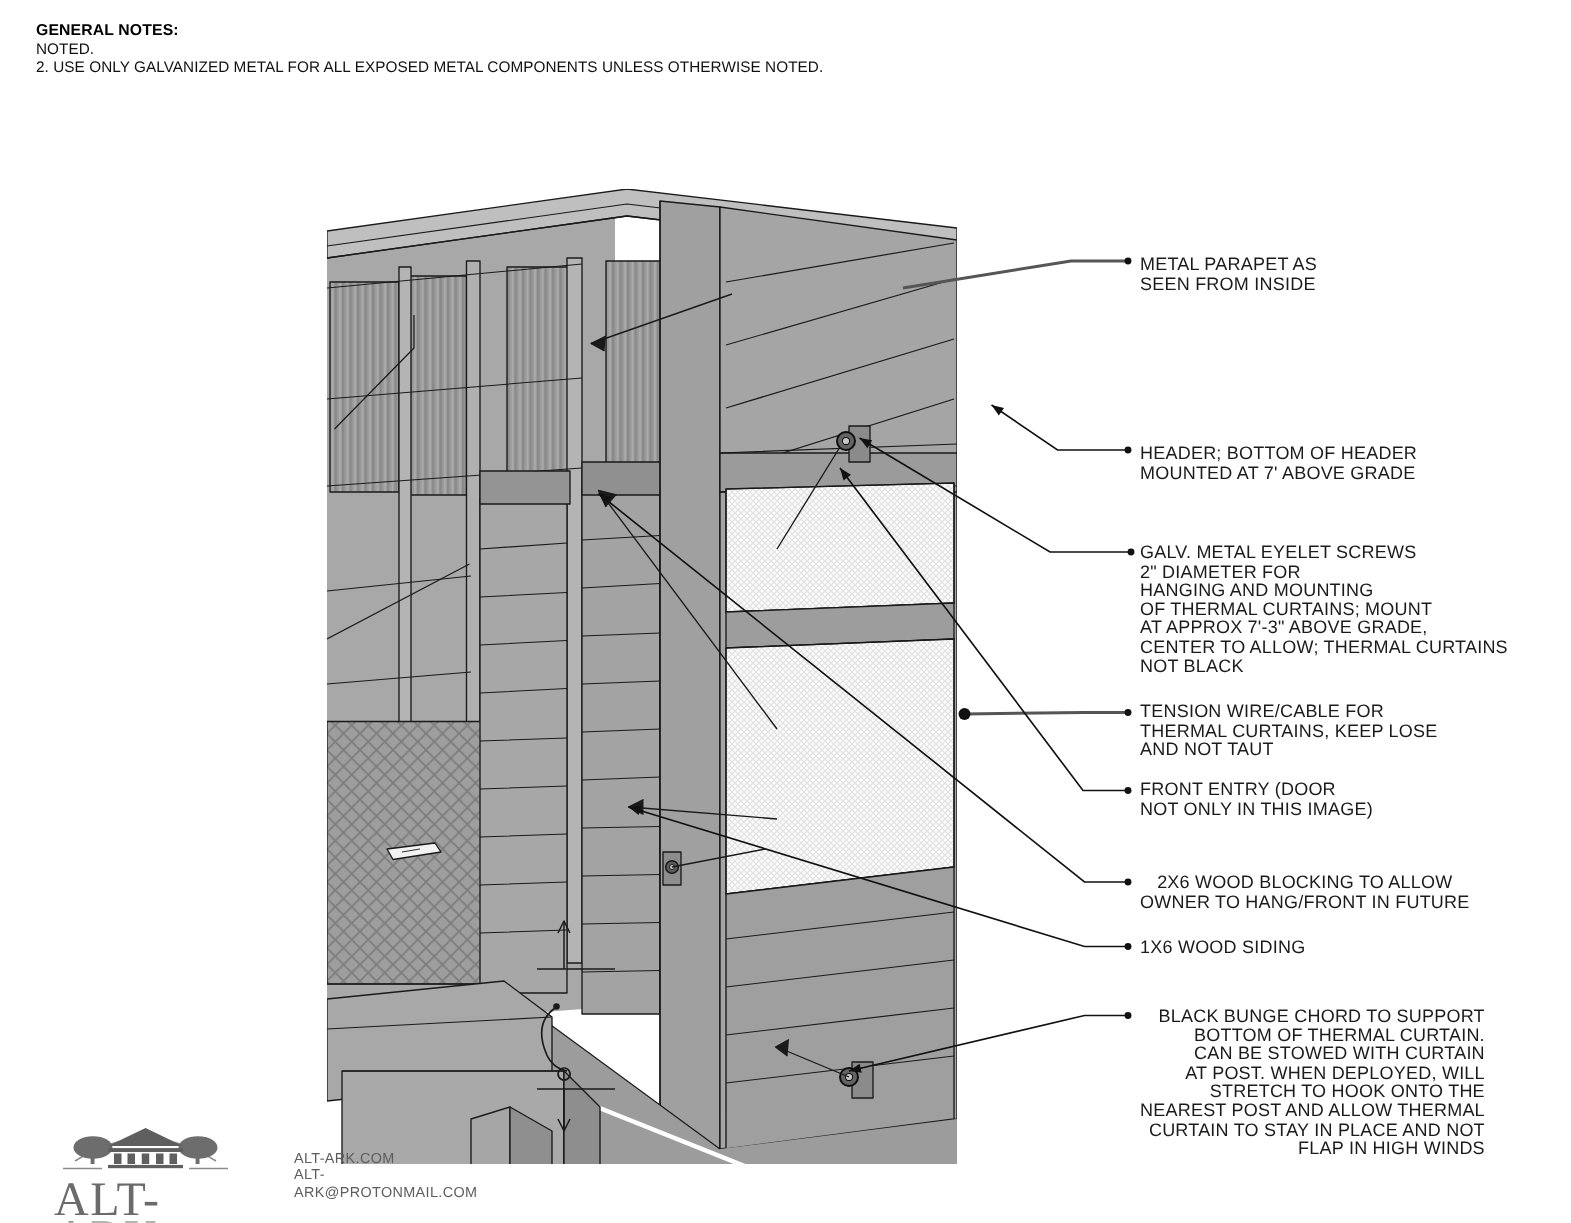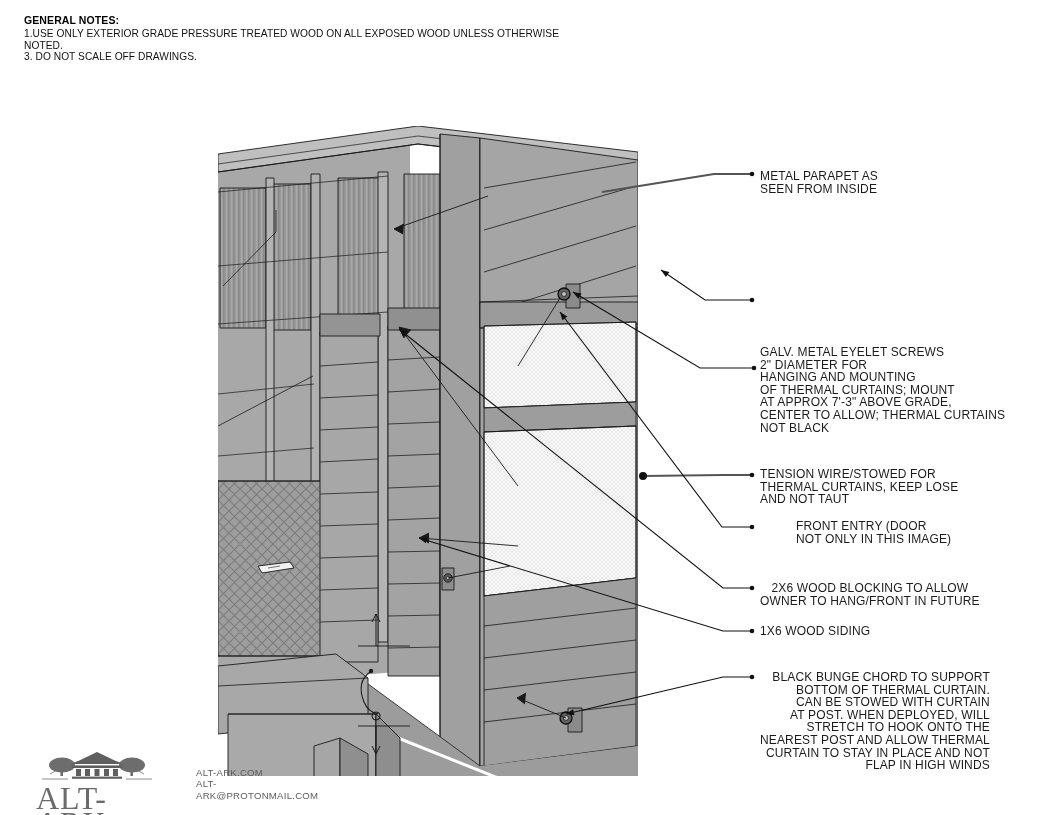--- a/index.html
+++ b/index.html
@@ -104,23 +104,22 @@
     line-height: 7px;
   }
 </style>
 </head>
 <body>
 
 <div id="sheet">
 
   <div id="notes">
     <div id="notes-title">GENERAL NOTES:</div>
-    <div class="note-line">1.USE ONLY EXTERIOR GRADE PRESSURE TREATED WOOD ON ALL EXPOSED WOOD UNLESS OTHERWISE</div>
     <div class="note-line">NOTED.</div>
-    <div class="note-line">3. DO NOT SCALE OFF DRAWINGS.</div>
+    <div class="note-line">2. USE ONLY GALVANIZED METAL FOR ALL EXPOSED METAL COMPONENTS UNLESS OTHERWISE NOTED.</div>
   </div>
 
   <div id="drawing">
     <svg width="420" height="650" viewBox="0 0 420 650" xmlns="http://www.w3.org/2000/svg">
       <defs>
 
         <pattern id="corrug" width="5" height="10" patternUnits="userSpaceOnUse">
           <rect width="5" height="10" fill="#9b9b9b"></rect>
           <rect x="0" width="1.6" height="10" fill="#8a8a8a"></rect>
           <rect x="3.2" width="1" height="10" fill="#adadad"></rect>
@@ -370,19 +369,20 @@
       <div class="logo-wordmark">ALT-ARK</div>
       <div class="logo-tagline">ARCHITECTURE  +  PERMACULTURE</div>
     </div>
     <div id="logo-contact">
       <div>ALT-ARK.COM</div>
       <div>ALT-ARK@PROTONMAIL.COM</div>
     </div>
   </div>
 
 <div class="callout-text" style="left: 760px; top: 170px;"><div>METAL PARAPET AS</div><div>SEEN FROM INSIDE</div></div>
-    <div class="callout-text" style="left: 760px; top: 346px;"><div>GALV. METAL EYELET SCREWS</div><div>2" DIAMETER FOR</div><div>HANGING AND MOUNTING</div><div>OF THERMAL CURTAINS; MOUNT</div><div>AT APPROX 7'-3" ABOVE GRADE,</div><div>CENTER TO ALLOW; THERMAL CURTAINS</div><div>NOT BLACK</div></div>
-    <div class="callout-text" style="left: 760px; top: 468px;"><div>TENSION WIRE/STOWED FOR</div><div>THERMAL CURTAINS, KEEP LOSE</div><div>AND NOT TAUT</div></div>
-    <div class="callout-text" style="left: 760px; top: 520px; margin-left: 36px;"><div>FRONT ENTRY (DOOR</div><div>NOT ONLY IN THIS IMAGE)</div></div>
+    <div class="callout-text" style="left: 760px; top: 296px;"><div>HEADER; BOTTOM OF HEADER</div><div>MOUNTED AT 7' ABOVE GRADE</div></div>
+    <div class="callout-text" style="left: 760px; top: 362px;"><div>GALV. METAL EYELET SCREWS</div><div>2" DIAMETER FOR</div><div>HANGING AND MOUNTING</div><div>OF THERMAL CURTAINS; MOUNT</div><div>AT APPROX 7'-3" ABOVE GRADE,</div><div>CENTER TO ALLOW; THERMAL CURTAINS</div><div>NOT BLACK</div></div>
+    <div class="callout-text" style="left: 760px; top: 468px;"><div>TENSION WIRE/CABLE FOR</div><div>THERMAL CURTAINS, KEEP LOSE</div><div>AND NOT TAUT</div></div>
+    <div class="callout-text" style="left: 760px; top: 520px;"><div>FRONT ENTRY (DOOR</div><div>NOT ONLY IN THIS IMAGE)</div></div>
     <div class="callout-text" style="left: 760px; top: 582px; text-align: center;"><div>2X6 WOOD BLOCKING TO ALLOW</div><div>OWNER TO HANG/FRONT IN FUTURE</div></div>
     <div class="callout-text" style="left: 760px; top: 625px;"><div>1X6 WOOD SIDING</div></div>
     <div class="callout-text" style="left: 760px; top: 671px; text-align: right;"><div>BLACK BUNGE CHORD TO SUPPORT</div><div>BOTTOM OF THERMAL CURTAIN.</div><div>CAN BE STOWED WITH CURTAIN</div><div>AT POST. WHEN DEPLOYED, WILL</div><div>STRETCH TO HOOK ONTO THE</div><div>NEAREST POST AND ALLOW THERMAL</div><div>CURTAIN TO STAY IN PLACE AND NOT</div><div>FLAP IN HIGH WINDS</div></div>
   </div>
 
 </body></html>

